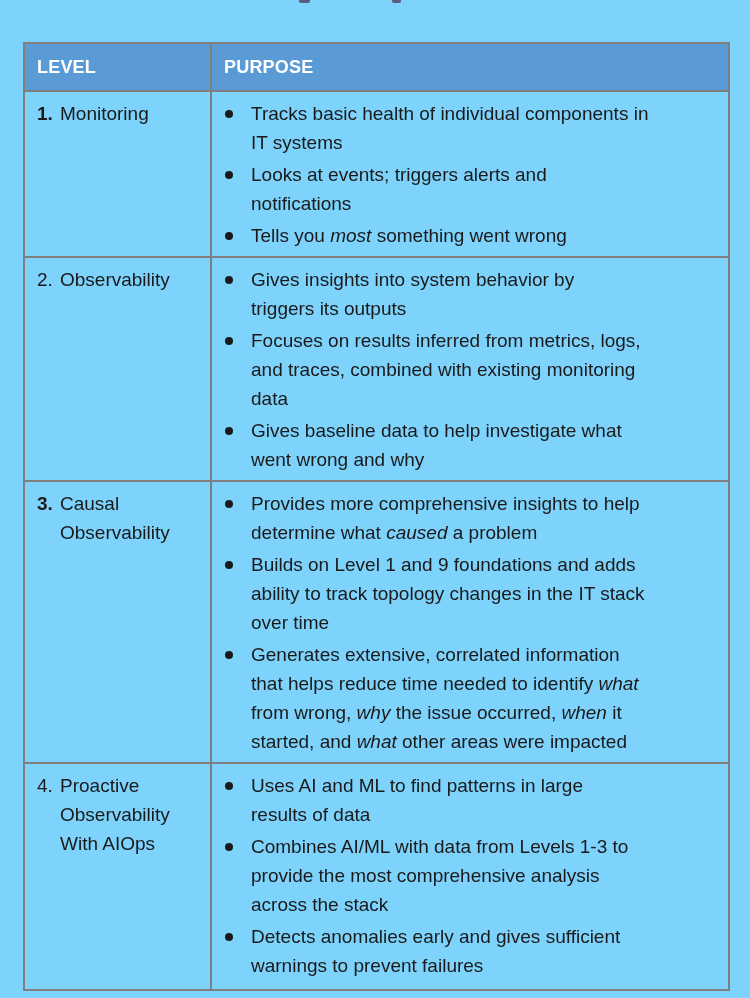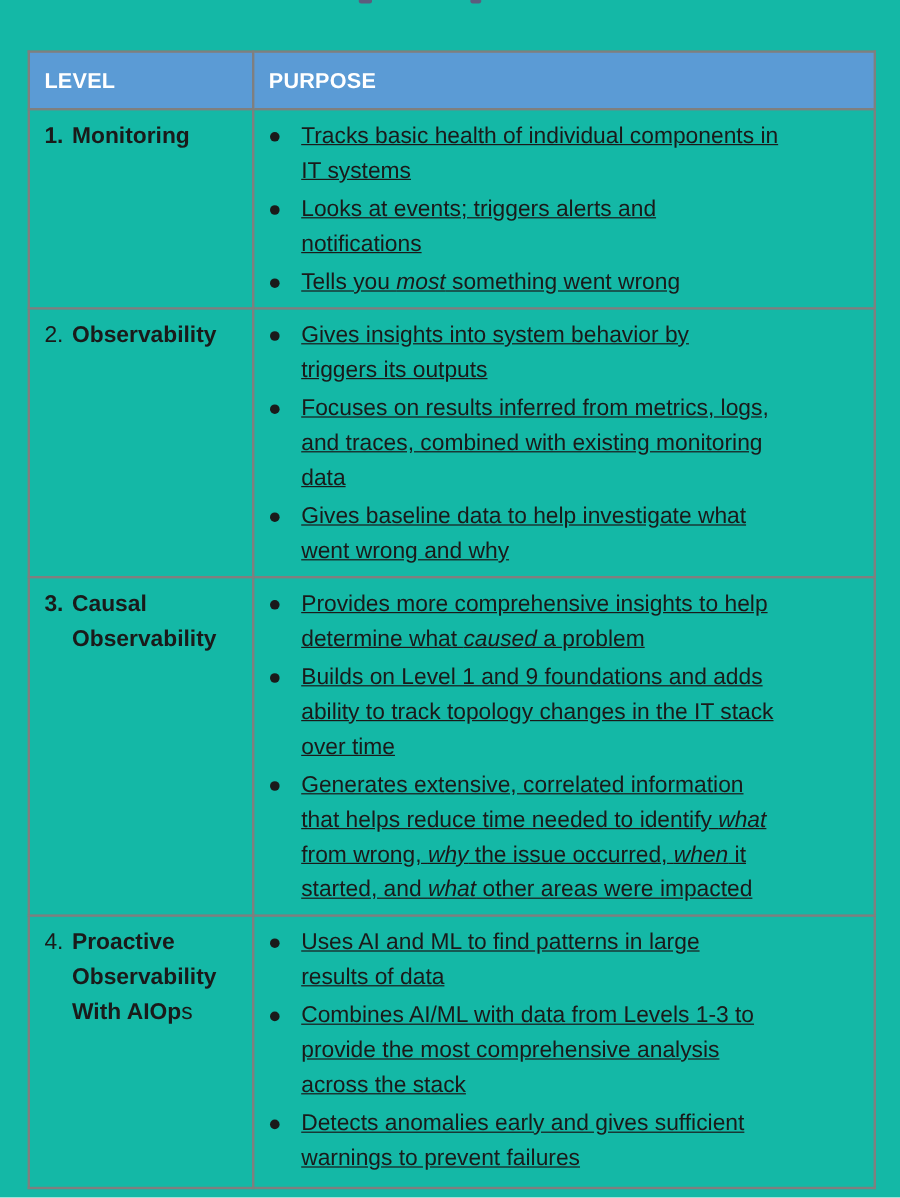--- a/index.html
+++ b/index.html
@@ -4,21 +4,21 @@
 <style>
   html, body {
     margin: 0;
     padding: 0;
     background: #ffffff;
   }
   .page {
     position: relative;
     width: 750px;
     height: 998px;
-    background: #14b8a6;
+    background: #7dd3fc;
     font-family: "Liberation Sans", sans-serif;
     color: var(--body-text, #1a1a1a);
     overflow: hidden;
   }
   
   .artifact {
     position: absolute;
     top: 0;
     height: 3px;
     background: #5c5c7d;
@@ -69,21 +69,21 @@
     line-height: 29px;
   }
   .level-wrap .num {
     flex: none;
     width: 23px;
     font-weight: normal;
   }
   .level-wrap .num.b { font-weight: bold; }
   .level-lines { flex: 1; }
   .level-lines span { font-weight: normal; }
-  .level-lines span.b { font-weight: bold; }
+  .level-lines span.b { font-weight: normal; }
 
   td.purpose-cell { padding: 7px 6px 6px 12px; }
   .bullet-item {
     display: flex;
     align-items: flex-start;
     margin-bottom: 3px;
   }
   .bullet-item:last-child { margin-bottom: 0; }
   .bullet-glyph {
     flex: none;
@@ -96,21 +96,20 @@
     width: 8px;
     height: 8px;
     border-radius: 50%;
     background: var(--body-text, #1a1a1a);
     margin-top: 11px;
   }
   .bullet-lines {
     flex: 1;
     font-size: 19px;
     line-height: 29px;
-    text-decoration: underline;
   }
   .bullet-lines .i { font-style: italic; }
 </style>
 </head>
 <body>
 
 <div class="page">
   <div class="artifact a1"></div>
   <div class="artifact a2"></div>
 

